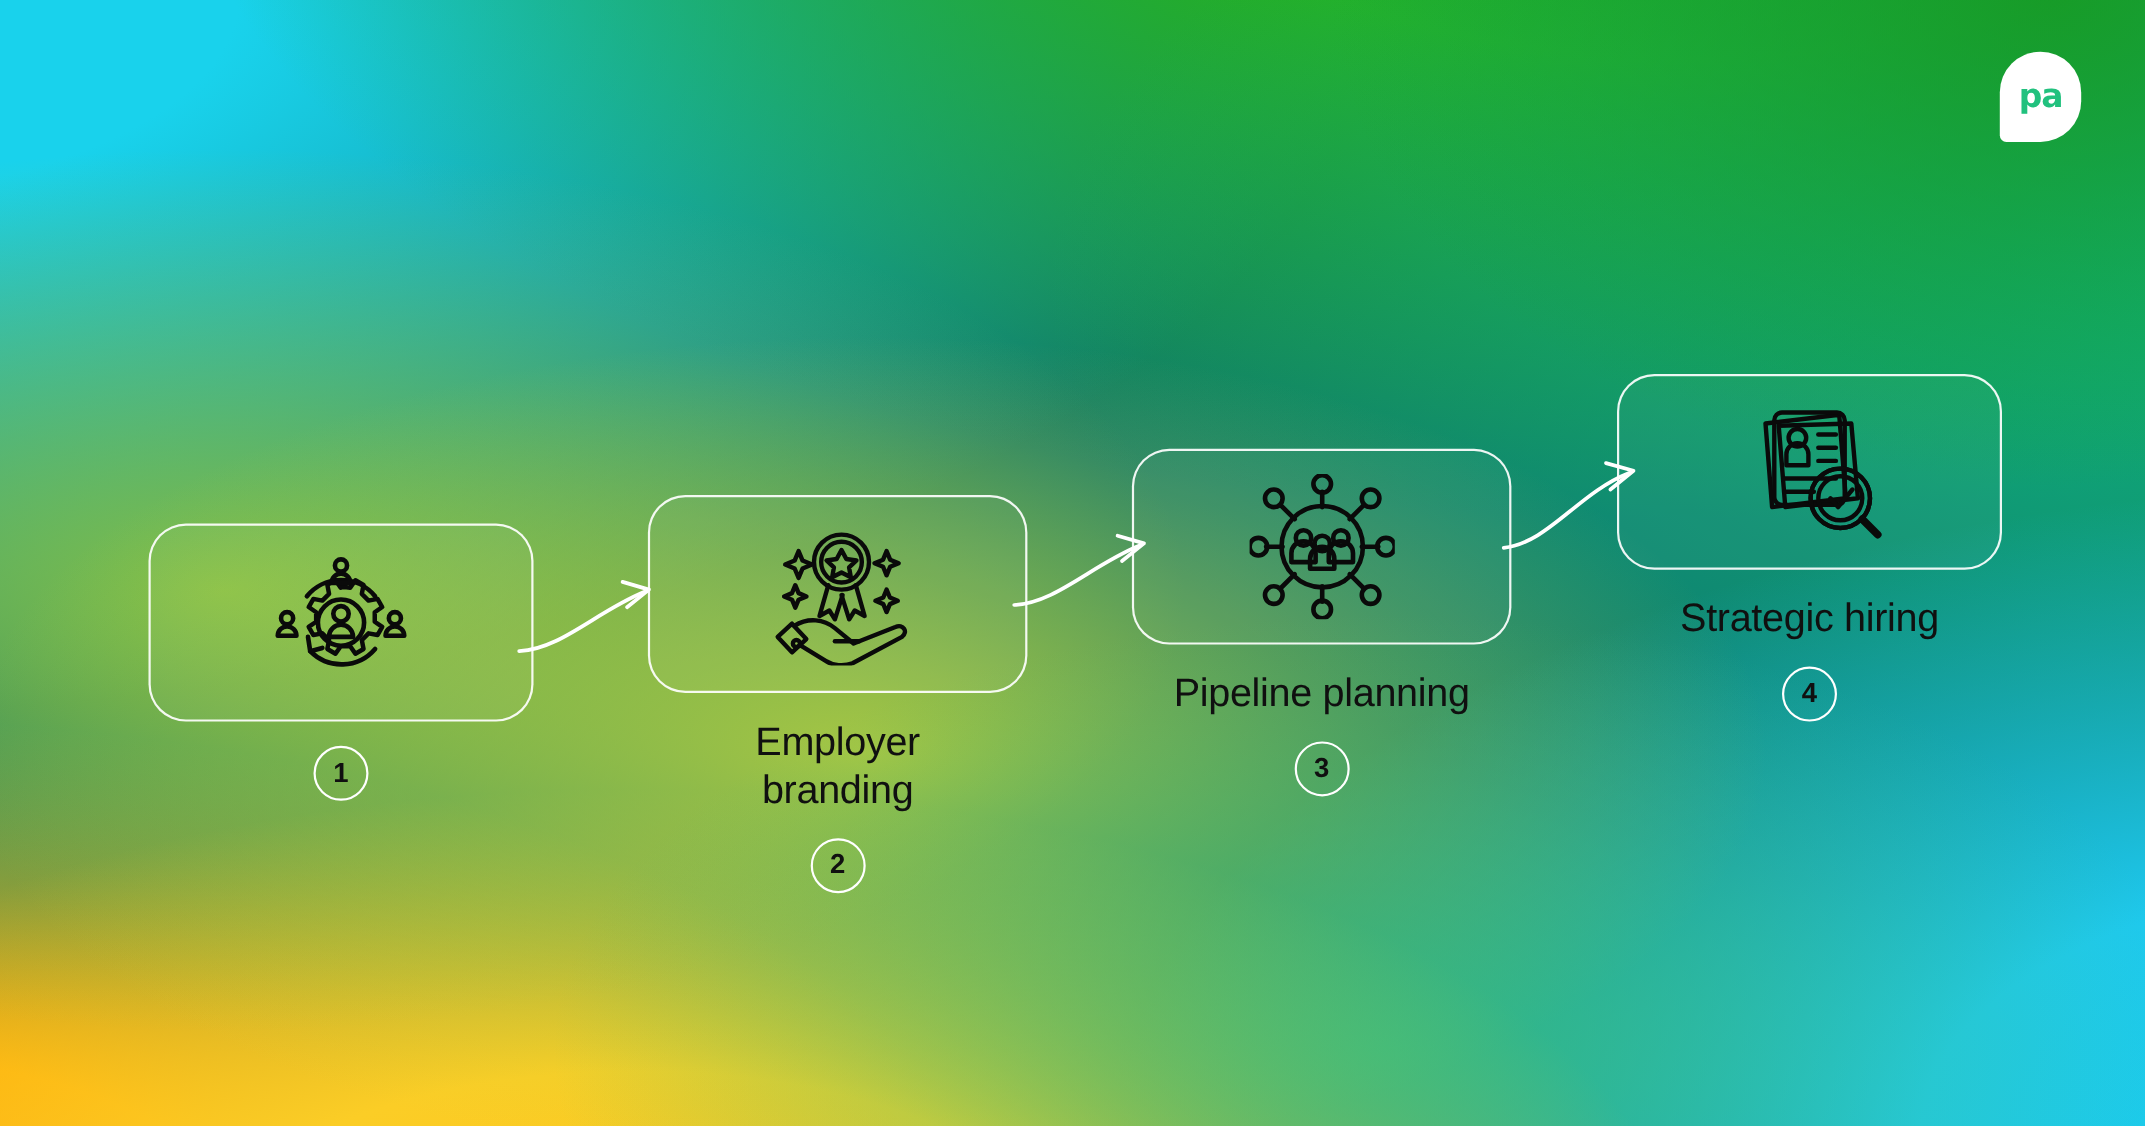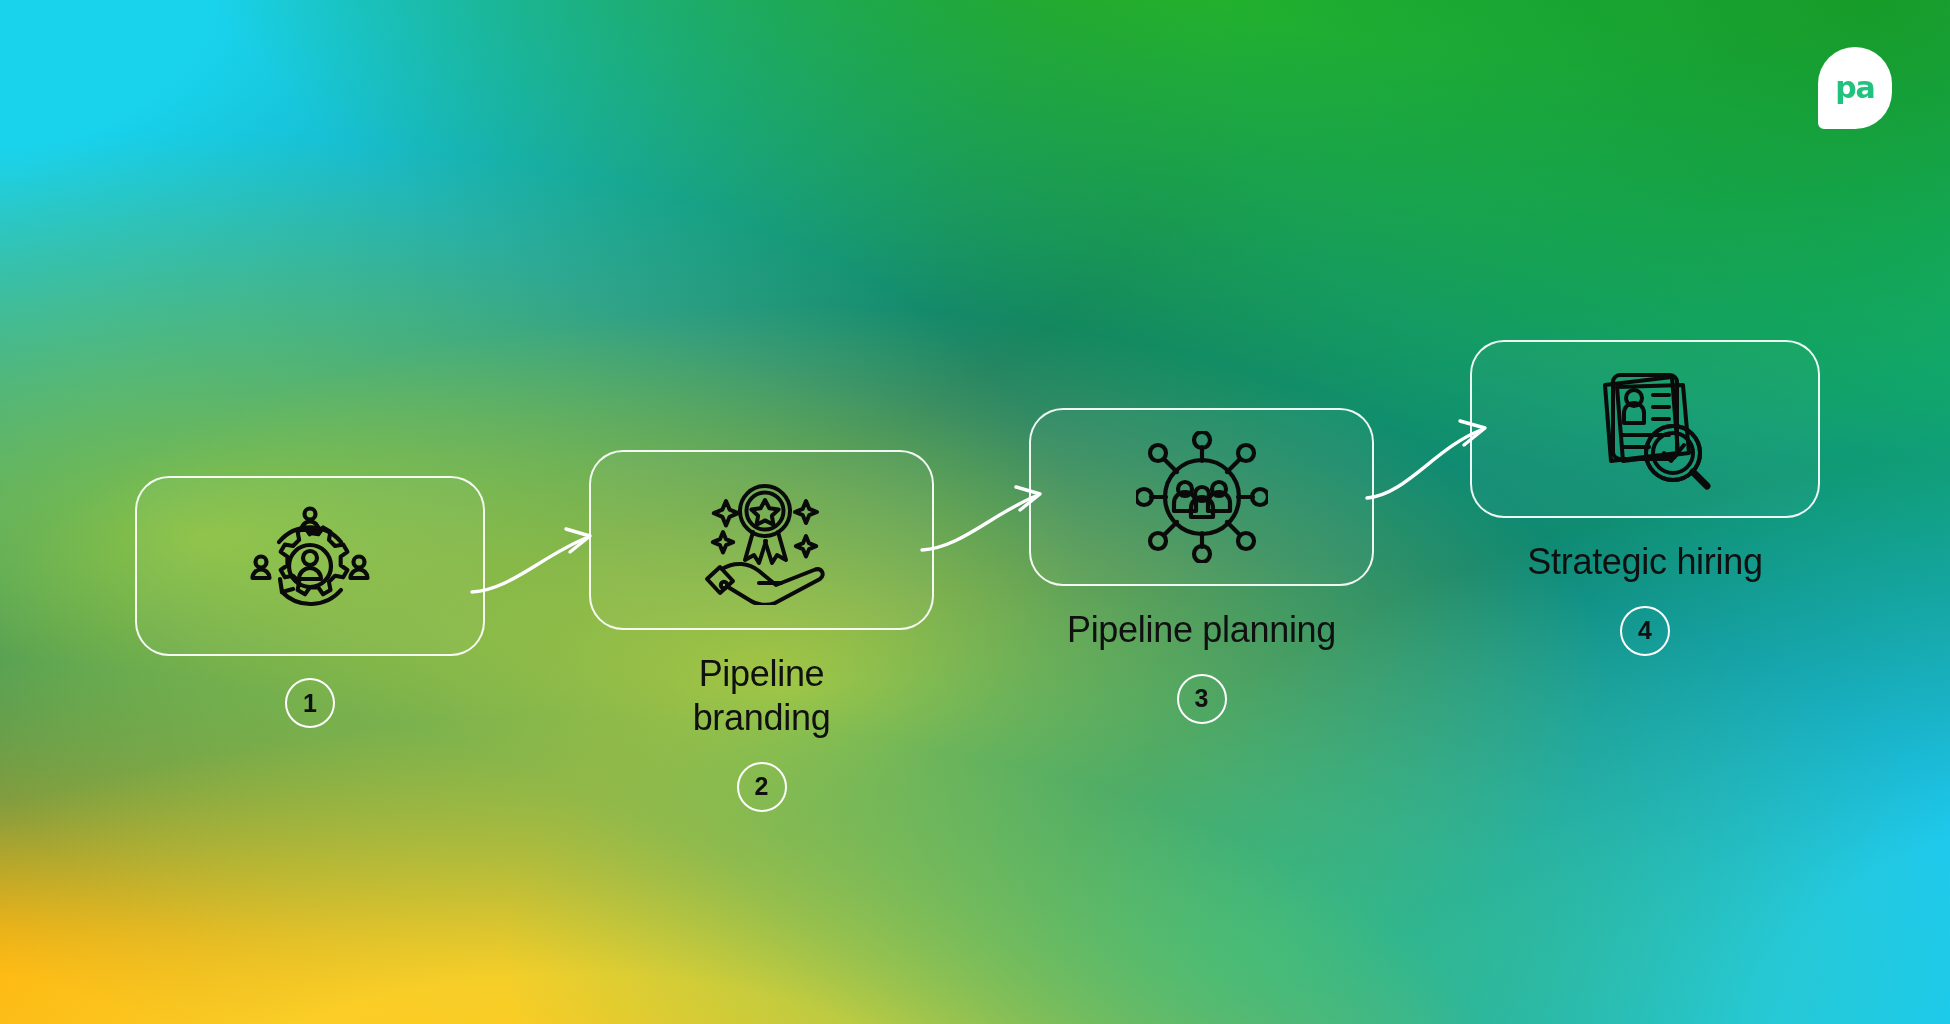--- a/index.html
+++ b/index.html
@@ -204,21 +204,21 @@
             <path d="M30 57 l3.0 7.2 7.2 3.0 -7.2 3.0 -3.0 7.2 -3.0 -7.2 -7.2 -3.0 7.2 -3.0 z"></path>
             <path d="M113 61 l3.0 7.2 7.2 3.0 -7.2 3.0 -3.0 7.2 -3.0 -7.2 -7.2 -3.0 7.2 -3.0 z"></path>
 
             <path d="M14 104 L27 92 L40 106 L27 118 Z"></path>
             <circle cx="31" cy="110" r="3.2"></circle>
             <path d="M29 94 C42 86, 56 88, 66 96 L83 110 L121 95 C128 92, 133 99, 127 104 L82 128 C74 131, 64 130, 58 126 L35 112"></path>
             <path d="M66 108 L88 108"></path>
           </svg>
         </span>
       </div>
-      <div class="label">Pipeline
+      <div class="label">Employer
 branding</div>
       <div class="badge">2</div>
     </div>
   </div>
 
   <div class="step" id="step-3">
     <div class="stepinner">
       <div class="card">
         <span class="icon">
           <svg width="132" height="132" viewBox="0 0 132 132" fill="none" stroke="#0a0a0a" stroke-width="4.2" stroke-linecap="round" stroke-linejoin="round">

